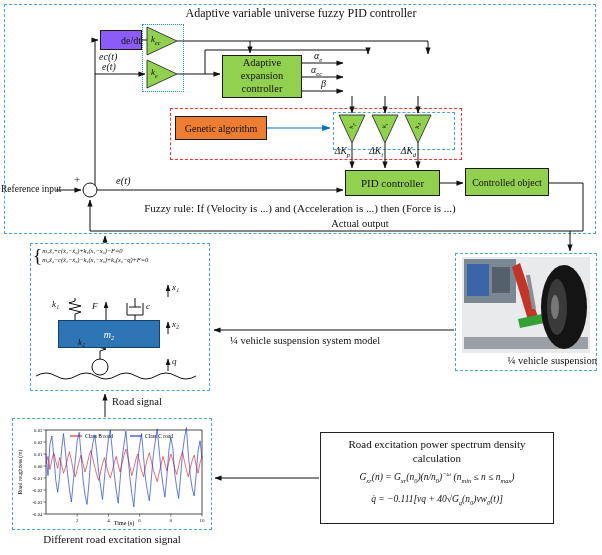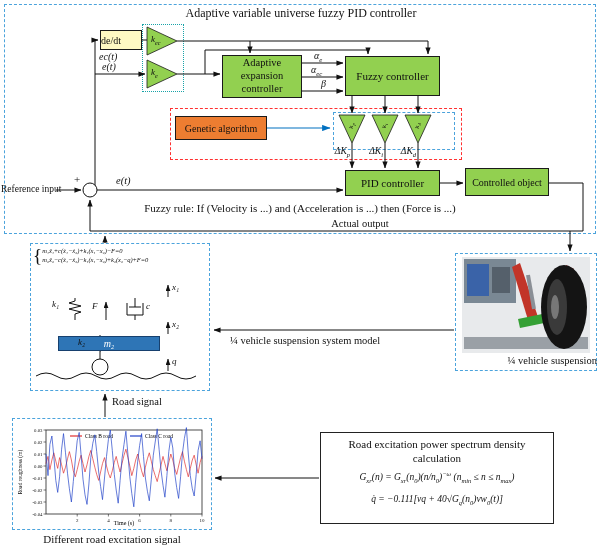--- a/index.html
+++ b/index.html
@@ -9,21 +9,21 @@
   *{margin:0;padding:0;box-sizing:border-box}
   body{font-family:"Liberation Serif","DejaVu Serif",serif;background:#fff;color:#111}
   svg{font-family:inherit}
   #canvas{position:relative;width:602px;height:555px;background:#fff;overflow:hidden}
   .abs{position:absolute}
   .lbl{position:absolute;z-index:4;white-space:nowrap;line-height:1.15}
   .it{font-style:italic}
   sub,sup{font-size:0.68em}
   .dash-blue{position:absolute;border:1.4px dashed var(--dash-blue);z-index:1;background:transparent}
   .greenbox{position:absolute;background:var(--box-green);border:1px solid #1a1a1a;display:flex;align-items:center;justify-content:center;text-align:center;z-index:2}
-  .whitebox{position:absolute;background:#fef9c3;border:1px solid #1a1a1a;display:flex;align-items:center;justify-content:flex-start;z-index:2}
+  .whitebox{position:absolute;background:#8b5cf6;border:1px solid #1a1a1a;display:flex;align-items:center;justify-content:flex-end;z-index:2}
   .mass{position:absolute;background:var(--mass-blue);border:1px solid #17406e;color:#fff;display:flex;align-items:center;justify-content:center;font-style:italic;font-size:10px;z-index:3}
   .tri{fill:var(--box-green);stroke:#1a1a1a;stroke-width:0.8}
 </style>
 </head>
 <body>
 
 <div id="canvas">
 
   <div class="dash-blue" style="left:4px;top:4px;width:592px;height:230px"></div>
   <div class="dash-blue" style="left:30px;top:243px;width:180px;height:148px"></div>
@@ -32,23 +32,20 @@
   <div class="abs" style="left:170px;top:108px;width:292px;height:52px;border:1px dashed var(--dash-red);z-index:1"></div>
   <div class="abs" style="left:333px;top:112px;width:122px;height:38px;border:1px dashed var(--dash-blue);z-index:1"></div>
   <div class="abs" style="left:142px;top:24px;width:42px;height:68px;border:1px dotted var(--dash-teal);z-index:1"></div>
   <div class="abs" style="left:320px;top:432px;width:234px;height:92px;border:1.2px solid #222;background:#fff;z-index:1"></div>
 
   <div class="whitebox" style="left:100px;top:30px;width:42px;height:20px;font-size:10px">
       <span>de/dt</span>
     </div>
   <div class="greenbox" style="left:222px;top:55px;width:80px;height:43px;font-size:10.5px;line-height:1.22;padding:1px">
       <span>Adaptive expansion controller</span>
-    </div>
-  <div class="greenbox" style="left:345px;top:56px;width:95px;height:40px;font-size:11px">
-      <span>Fuzzy controller</span>
     </div>
   <div class="abs" style="left:175px;top:116px;width:92px;height:24px;background:var(--box-orange);border:1px solid #1a1a1a;display:flex;align-items:center;justify-content:center;font-size:10px;z-index:2">
       <span>Genetic algorithm</span>
     </div>
   <div class="greenbox" style="left:465px;top:168px;width:84px;height:28px;font-size:10px">
       <span>Controlled object</span>
     </div>
   <div class="greenbox" style="left:345px;top:170px;width:95px;height:26px;font-size:11px">
       <span>PID controller</span>
     </div>
@@ -91,21 +88,21 @@
       <path d="M76,77 V59" marker-end="url(#am)"></path>
       <path d="M105,55 V64 M99,64 H111 M97,60 V72 M113,60 V72 M97,72 H113 M105,72 V77"></path>
       <path d="M70,92 V95 L64,97 L76,100 L64,103 L76,106 L70,108 V116"></path>
       <circle cx="70" cy="124" r="8" fill="#fff"></circle>
       <path d="M6,133 Q16,127 26,133 T46,133 T66,133 T86,133 T106,133 T126,133 T146,133 T166,133"></path>
       <path d="M138,54 V42" marker-end="url(#am)"></path>
       <path d="M138,91 V79" marker-end="url(#am)"></path>
       <path d="M138,128 V116" marker-end="url(#am)"></path>
     </g>
   </svg>
-  <div class="mass" style="left:58px;top:336px;width:102px;height:15px">
+  <div class="mass" style="left:58px;top:320px;width:102px;height:28px">
       <span>m₂</span>
     </div>
   <div class="lbl it" style="left:52px;top:299px;font-size:9px">k₁</div>
   <div class="lbl it" style="left:92px;top:301px;font-size:9px">F</div>
   <div class="lbl it" style="left:146px;top:301px;font-size:9px">c</div>
   <div class="lbl it" style="left:78px;top:337px;font-size:9px">k₂</div>
   <div class="lbl it" style="left:172px;top:282px;font-size:9px">x₁</div>
   <div class="lbl it" style="left:172px;top:319px;font-size:9px">x₂</div>
   <div class="lbl it" style="left:172px;top:356px;font-size:9px">q</div>
   <div class="lbl" style="left:112px;top:396px;font-size:10.5px">Road signal</div>

